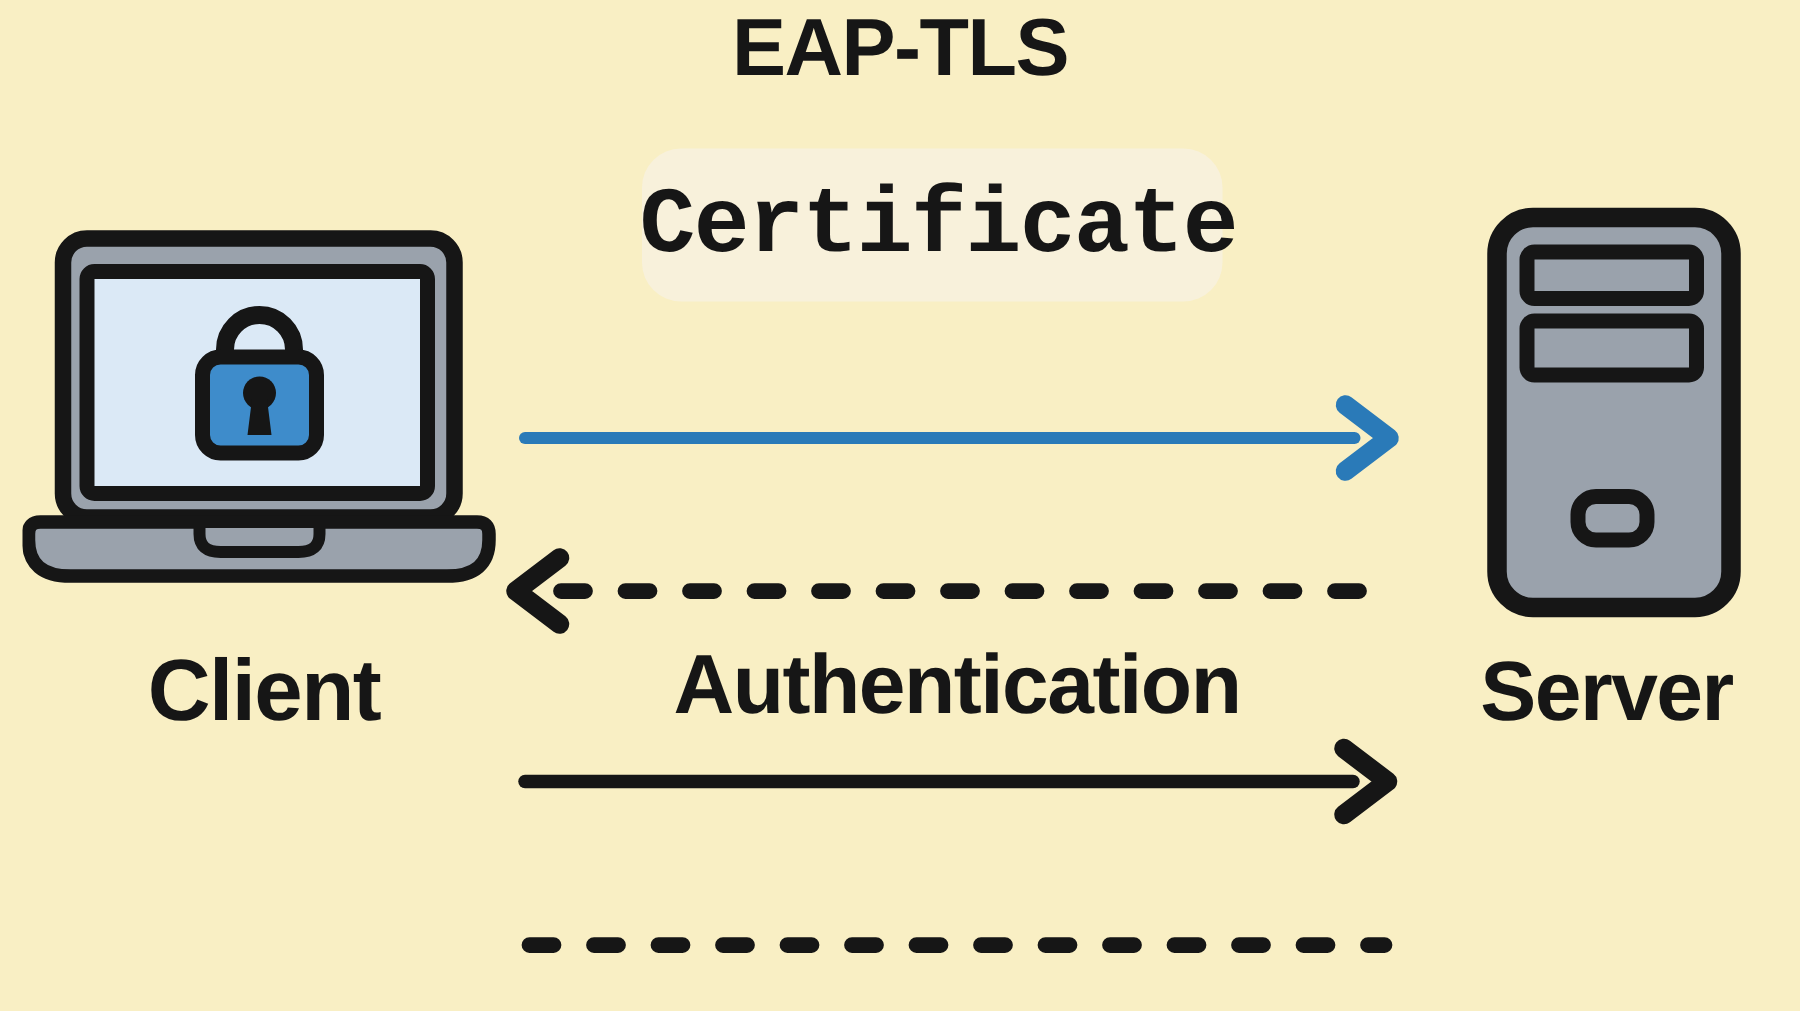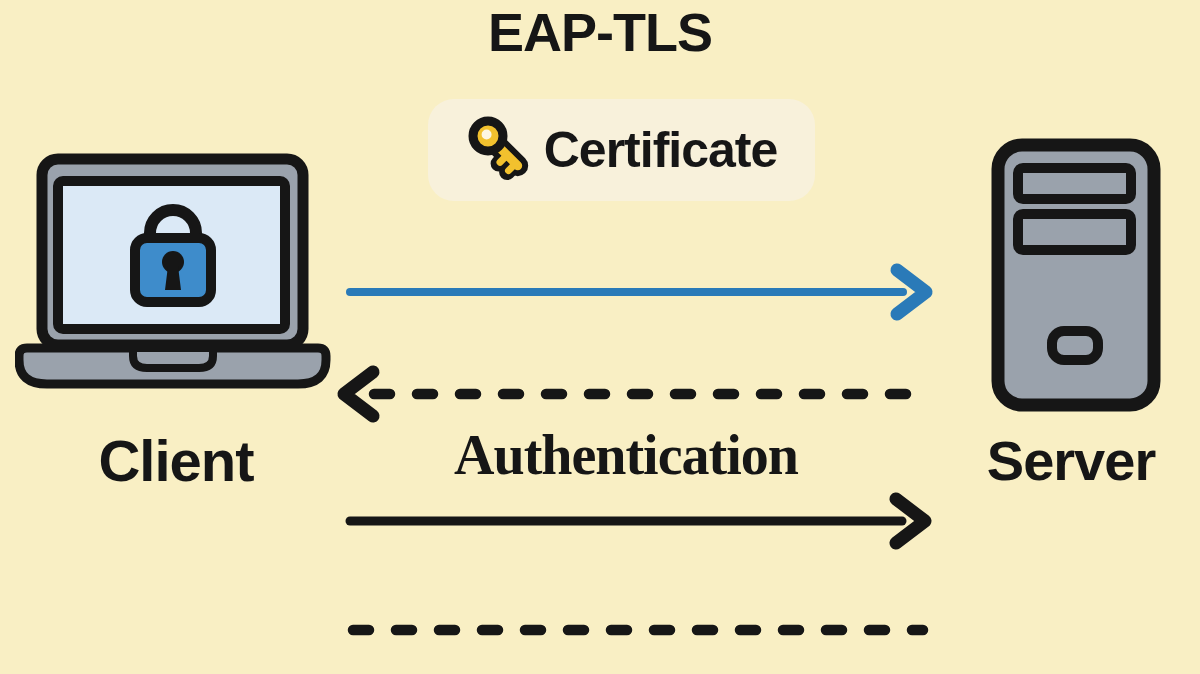--- a/index.html
+++ b/index.html
@@ -7,30 +7,30 @@
     position:relative;width:1200px;height:674px;overflow:hidden;
     background:var(--background,#F9EFC4);
     font-family:"Liberation Sans",sans-serif;color:var(--ink,#161616);
   }
   .lbl{
     position:absolute;display:flex;align-items:center;justify-content:center;
     font-weight:700;letter-spacing:-1px;color:var(--ink,#161616);white-space:nowrap;
   }
   .title{left:440px;top:2px;width:320px;height:60px;font-size:54px;}
   .tls{left:516px;top:221px;width:200px;height:60px;font-size:58px;}
-  .auth{left:416px;top:425px;width:420px;height:60px;font-size:56px;font-family:Liberation Serif, serif;}
+  .auth{left:428px;top:425px;width:420px;height:60px;font-size:56px;}
   .enc{left:460px;top:547px;width:320px;height:60px;font-size:57px;}
   .client{left:56px;top:430px;width:240px;height:60px;font-size:58px;}
   .server{left:951px;top:430px;width:240px;height:60px;font-size:56px;}
   .badge{
     position:absolute;left:428px;top:99px;width:387px;height:102px;
     background:var(--badge-background,#F8F1DB);border-radius:26px;
     display:flex;align-items:center;justify-content:center;gap:8px;
   }
-  .badge-text{font-size:50px;font-weight:700;letter-spacing:-1px;}
+  .badge-text{font-size:62px;font-weight:700;letter-spacing:-1px;font-family:Liberation Mono, monospace;}
   .abs{position:absolute;}
   .overlay{left:0;top:0;width:1200px;height:674px;pointer-events:none;}
   .ink-stroke{stroke:var(--ink,#161616);}
   .ink-fill{fill:var(--ink,#161616);}
   .blue-stroke{stroke:var(--arrow-blue,#2A7AB8);}
   .gray-fill{fill:var(--device-gray,#9AA2AC);}
   .screen-fill{fill:var(--screen-blue,#DBE9F6);}
   .lock-fill{fill:var(--lock-blue,#3E8CCB);}
   .key-fill{fill:var(--key-yellow,#F2C12E);}
   .key-stroke{stroke:var(--key-yellow,#F2C12E);}

